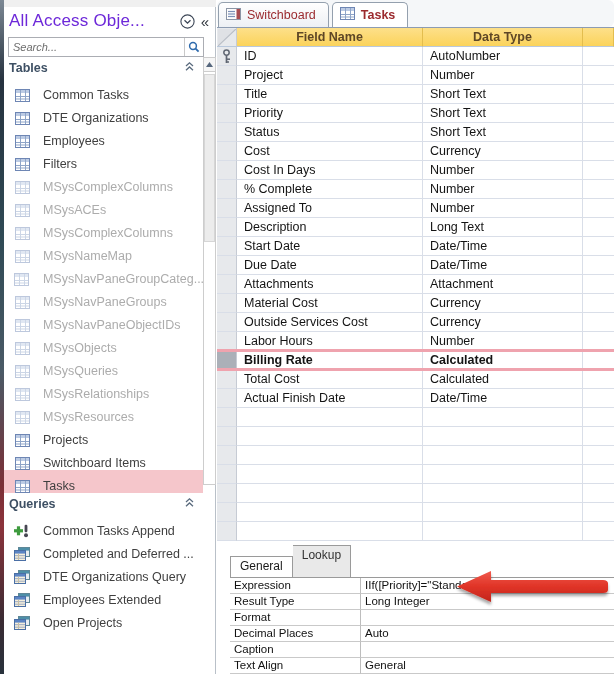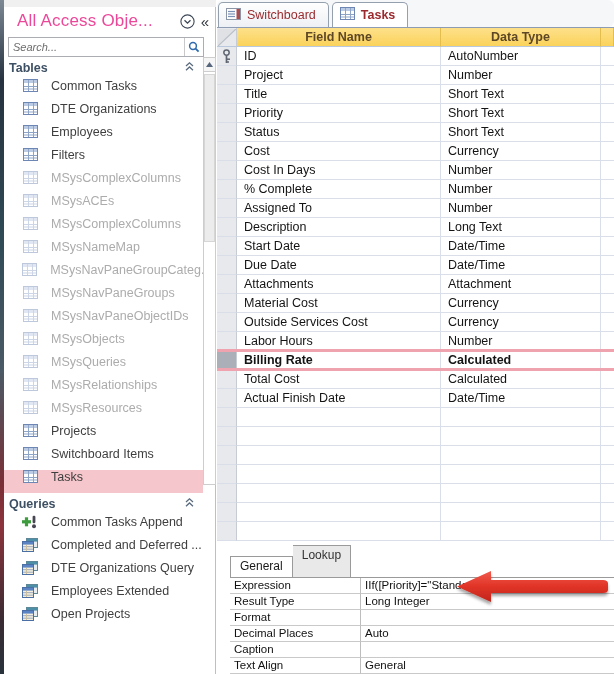--- a/index.html
+++ b/index.html
@@ -8,55 +8,55 @@
   #stage { position:relative; width:614px; height:674px; background:#fff; }
 
   
   #desktop-sliver { position:absolute; left:0; top:0; width:4px; height:674px;
     background:linear-gradient(#7c8894 0%, #26323f 12%, #2f4a55 35%, #4a5a66 55%, #7a2f36 72%, #8c343c 78%, #3a2b33 92%, #28323c 100%); }
 
   
   #nav-pane { position:absolute; left:4px; top:0; width:212px; height:674px; background:#fff; border-right:1px solid #b9c0c8; }
   #nav-top-strip { position:absolute; left:0; top:0; width:212px; height:7px; background:#f0f0f0; }
   #nav-title-row { position:absolute; left:0; top:7px; width:212px; height:28px; display:flex; align-items:center; }
-  #nav-title { font-size:17px; color:#ec4899; padding-left:13px; white-space:nowrap; flex:1; letter-spacing:.2px; }
+  #nav-title { font-size:17px; color:#6d28d9; padding-left:5px; white-space:nowrap; flex:1; letter-spacing:.2px; }
   .title-icon { display:inline-flex; align-items:center; justify-content:center; width:18px; height:18px; color:#3c4656; }
   #nav-search-row { position:absolute; left:4px; top:37px; width:196px; height:20px; border:1px solid #abadb3; background:#fff; display:flex; }
   #search-input { flex:1; border:none; outline:none; font-size:11px; padding:0 4px; font-family:"Liberation Sans",sans-serif; color:#333; }
   #search-input::placeholder { font-style:italic; color:#6d6d6d; }
   #search-btn { width:19px; border-left:1px solid #c9c9c9; display:flex; align-items:center; justify-content:center; background:#fff; }
 
   
   #nav-scrollbar { position:absolute; left:199px; top:57px; width:13px; height:428px; background:#fff; border:1px solid #cdcdcd; }
   #nav-scroll-up { position:absolute; left:-1px; top:-1px; width:13px; height:15px; border:1px solid #cdcdcd; background:#f6f6f6; display:flex; align-items:center; justify-content:center; }
   #nav-scroll-thumb { position:absolute; left:0px; top:16px; width:11px; height:168px; background:#ececec; border:1px solid #d6d6d6; }
 
   
   #nav-list { position:absolute; left:0; top:57px; width:199px; }
   .nav-section-header { height:22px; display:flex; align-items:center; padding-left:5px; font-size:12.5px; font-weight:bold; color:#3e5064; }
   .nav-section-header .sec-label { flex:1; }
   .sec-chevron { margin-right:8px; color:#5a6b7e; }
-  .nav-item { height:23px; display:flex; align-items:flex-start; padding-left:18px; font-size:12.5px; color:#3f3f3f; cursor:default; }
+  .nav-item { height:23px; display:flex; align-items:flex-end; padding-left:10px; font-size:12.5px; color:#3f3f3f; cursor:default; }
   .nav-item .nav-icon { width:16px; display:inline-flex; justify-content:center; margin-right:13px; }
   .nav-item.muted { color:#acacac; }
   .nav-item.muted .nav-icon { opacity:.45; }
   .nav-item.selected { background:#f5c6cb; }
   .nav-label { white-space:nowrap; overflow:hidden; }
 
   
   #doc-area { position:absolute; left:217px; top:0; width:397px; height:674px; }
   #tab-bar { position:absolute; left:0; top:0; width:397px; height:27px; background:#f5f7f9; display:flex; align-items:flex-end; padding-left:1px;border-radius:6px; }
   .doc-tab { height:25px; display:flex; align-items:center; gap:6px; padding:0 12px 0 7px; border:1px solid #94a0ae; border-bottom:none; border-radius:5px 5px 0 0; background:linear-gradient(#ffffff, #edf0f4); margin-right:3px; font-size:12.5px; color:#9b2a2e; }
   .doc-tab.active { background:#ffffff; font-weight:bold; }
 
   
   #design-grid { position:absolute; left:0; top:27px; width:397px; background:#fff; border-top:1px solid #8d9cb2; }
   .grid-row { display:flex; height:19px; line-height:18px; font-size:12.5px; color:#141414; position:relative; }
   .cell-sel { width:20px; background:#e7e9ec; border-right:1px solid #c6cbd4; border-bottom:1px solid #d9dee8; display:flex; align-items:center; justify-content:center; }
-  .cell-field { width:204px; border-right:1px solid #d9dee8; border-bottom:1px solid #d9dee8; padding-left:7px; white-space:nowrap; overflow:hidden; }
+  .cell-field { width:186px; border-right:1px solid #d9dee8; border-bottom:1px solid #d9dee8; padding-left:7px; white-space:nowrap; overflow:hidden; }
   .cell-type { width:160px; border-right:1px solid #d9dee8; border-bottom:1px solid #d9dee8; padding-left:7px; white-space:nowrap; }
   .cell-extra { flex:1; border-bottom:1px solid #d9dee8; }
   #grid-header .cell-field, #grid-header .cell-type, #grid-header .cell-extra {
     background:linear-gradient(#fde08a, #fbd35b); color:#5e4726; font-weight:bold; text-align:center; padding-left:0;
     border-right:1px solid #e3bd4e; border-bottom:1px solid #b9c8dc; }
   #grid-header .cell-sel { border-bottom:1px solid #b9c8dc; }
   .grid-row.selected { font-weight:bold; }
   .grid-row.selected .cell-sel { background:#abb0b8; }
   .grid-row.selected::before, .grid-row.selected::after { content:""; position:absolute; left:0; right:0; height:3px; background:#efa3ae; z-index:3; }
   .grid-row.selected::before { top:-2px; }

